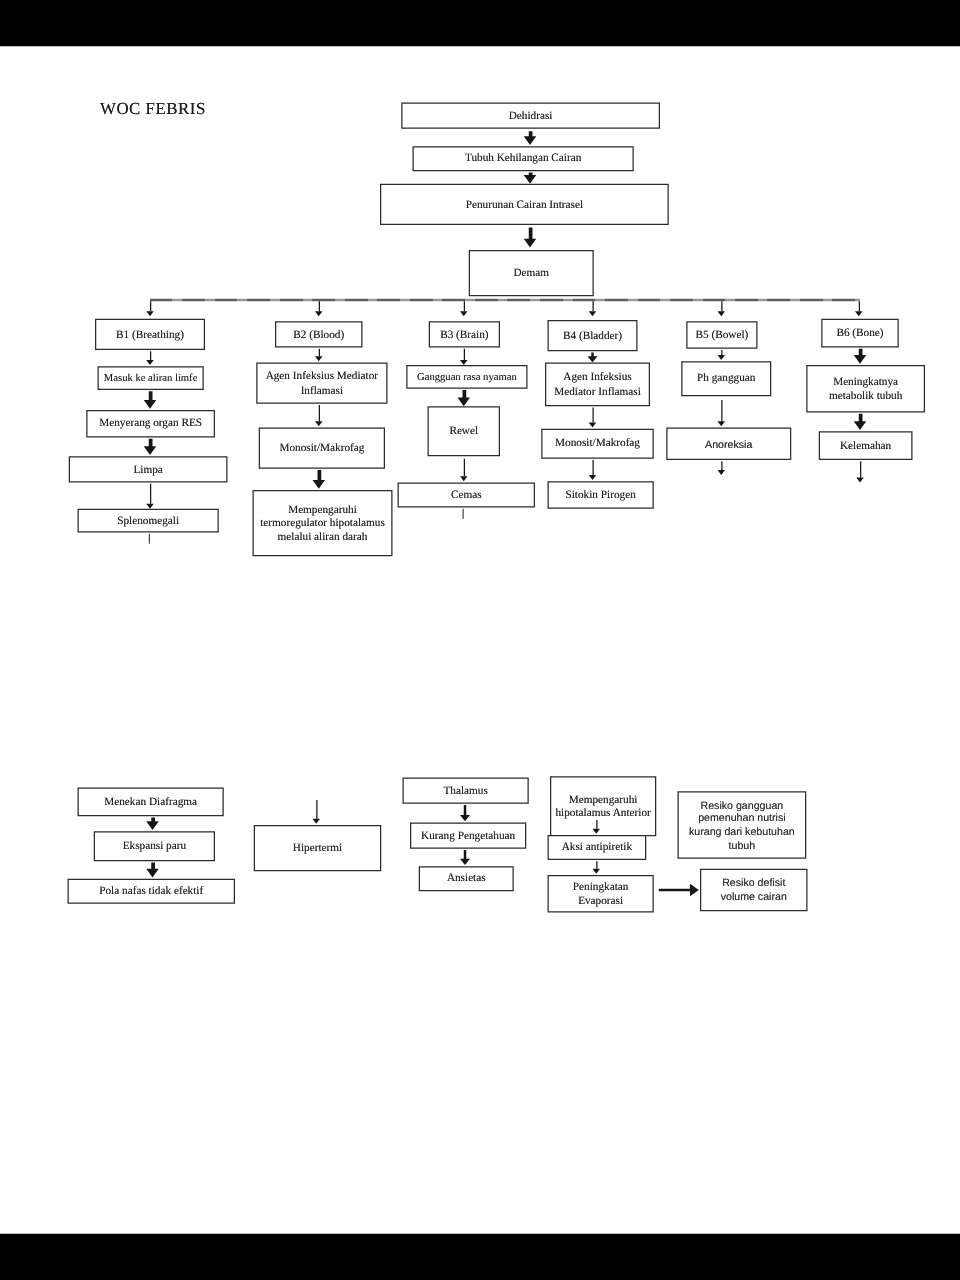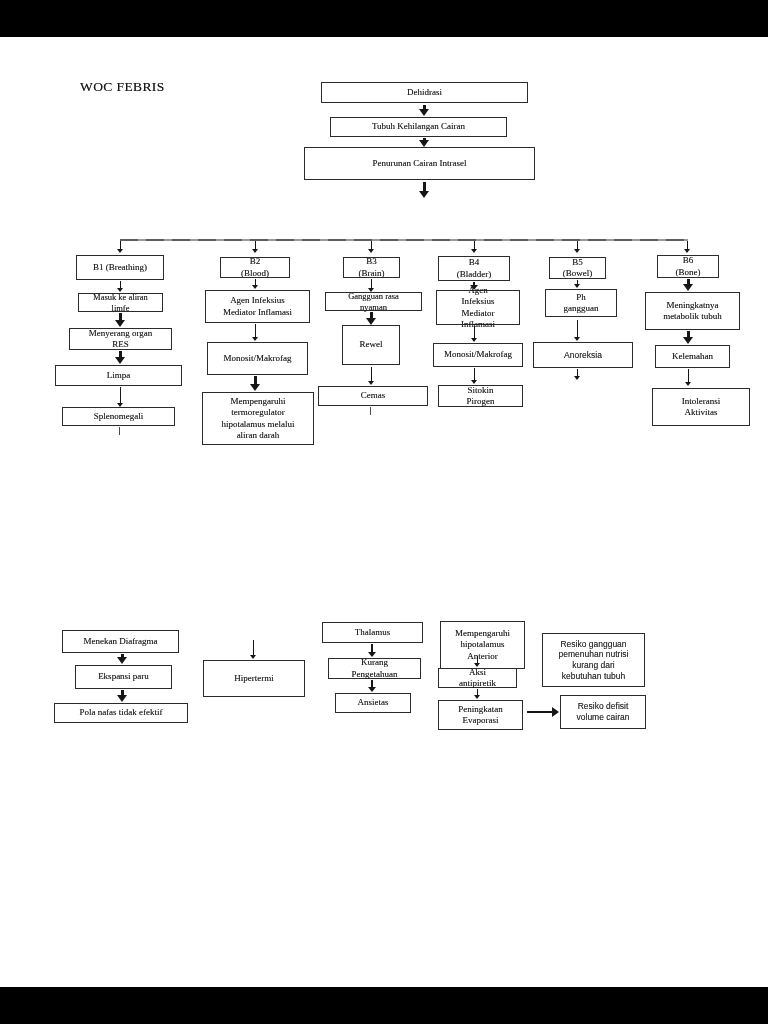--- a/index.html
+++ b/index.html
@@ -5,21 +5,21 @@
   html,body{margin:0;padding:0;}
   .screen{position:relative;width:768px;height:1024px;background:#ffffff;overflow:hidden;
           font-family:"Liberation Serif","DejaVu Serif",serif;color:#1a1a1a;}
   .bar{position:absolute;left:0;width:768px;height:37px;background:#000;}
   .bar.top{top:0;}
   .bar.bottom{top:987px;}
   .title{position:absolute;left:80px;top:79px;font-weight:normal;font-size:13.5px;letter-spacing:.4px;
          text-shadow:0 0 .5px rgba(0,0,0,.6);}
   .box{position:absolute;box-sizing:border-box;border:1.5px solid #2b2b2b;background:#fff;
        display:flex;align-items:center;justify-content:center;text-align:center;
-       font-size:9px;line-height:1.25;padding:1px 14px;color:#1c1c1c;
+       font-size:9px;line-height:1.25;padding:1px 3px;color:#1c1c1c;
        text-shadow:0 0 .5px rgba(20,20,20,.5);}
   .box.sans{font-family:Liberation Sans, sans-serif;font-size:8.5px;color:#2a2a2a;}
   
   .ad{position:absolute;}
   .ad::before{content:"";position:absolute;left:50%;top:0;bottom:4px;width:2px;margin-left:-1px;background:#161616;}
   .ad::after{content:"";position:absolute;left:50%;bottom:0;margin-left:-4px;width:0;height:0;
              border-left:4px solid transparent;border-right:4px solid transparent;border-top:5px solid #161616;}
   .ad.thick::before{width:3px;margin-left:-1.5px;}
   .ad.thick::after{margin-left:-5.5px;border-left-width:5.5px;border-right-width:5.5px;border-top-width:7px;}
   .ad.thin::before{width:1px;margin-left:-.5px;}
@@ -39,20 +39,21 @@
 <div class="screen">
 
   <div class="title">WOC FEBRIS</div>
 
   <div class="box" style="left:321px;top:82px;width:207px;height:21px">Dehidrasi</div>
   <div class="ad thick" style="left:416px;top:105px;width:16px;height:11px"></div>
   <div class="box" style="left:330px;top:117px;width:177px;height:20px">Tubuh Kehilangan Cairan</div>
   <div class="ad thick" style="left:416px;top:138px;width:16px;height:9px"></div>
   <div class="box" style="left:304px;top:147px;width:231px;height:33px">Penurunan Cairan Intrasel</div>
   <div class="ad thick" style="left:416px;top:182px;width:16px;height:16px"></div>
+  <div class="box" style="left:375px;top:200px;width:100px;height:37px">Demam</div>
 
   <div class="hline" style="left:120px;top:239px;width:568px"></div>
   <div class="ad thin" style="left:115px;top:241px;width:10px;height:12px"></div>
   <div class="ad thin" style="left:250px;top:241px;width:10px;height:12px"></div>
   <div class="ad thin" style="left:366px;top:241px;width:10px;height:12px"></div>
   <div class="ad thin" style="left:469px;top:241px;width:10px;height:12px"></div>
   <div class="ad thin" style="left:572px;top:241px;width:10px;height:12px"></div>
   <div class="ad thin" style="left:682px;top:241px;width:10px;height:12px"></div>
 
   <div class="box" style="left:76px;top:255px;width:88px;height:25px">B1 (Breathing)</div>
@@ -98,21 +99,20 @@
   <div class="box" style="left:545px;top:289px;width:72px;height:28px">Ph gangguan</div>
   <div class="ad thin" style="left:572px;top:320px;width:10px;height:21px"></div>
   <div class="box sans" style="left:533px;top:342px;width:100px;height:26px">Anoreksia</div>
   <div class="ad thin" style="left:572px;top:369px;width:10px;height:11px"></div>
 
   <div class="ad thick" style="left:680px;top:279px;width:16px;height:12px"></div>
   <div class="box" style="left:645px;top:292px;width:95px;height:38px">Meningkatnya metabolik tubuh</div>
   <div class="ad thick" style="left:680px;top:331px;width:16px;height:13px"></div>
   <div class="box" style="left:655px;top:345px;width:75px;height:23px">Kelemahan</div>
   <div class="ad thin" style="left:683px;top:369px;width:10px;height:17px"></div>
-  <div class="box" style="left:652px;top:388px;width:98px;height:38px">Intoleransi Aktivitas</div>
 
   <div class="box" style="left:62px;top:630px;width:117px;height:23px">Menekan Diafragma</div>
   <div class="ad thick" style="left:114px;top:654px;width:16px;height:10px"></div>
   <div class="box" style="left:75px;top:665px;width:97px;height:24px">Ekspansi paru</div>
   <div class="ad thick" style="left:114px;top:690px;width:16px;height:12px"></div>
   <div class="box" style="left:54px;top:703px;width:134px;height:20px">Pola nafas tidak efektif</div>
 
   <div class="ad thin" style="left:248px;top:640px;width:10px;height:19px"></div>
   <div class="box" style="left:203px;top:660px;width:102px;height:37px">Hipertermi</div>
 

